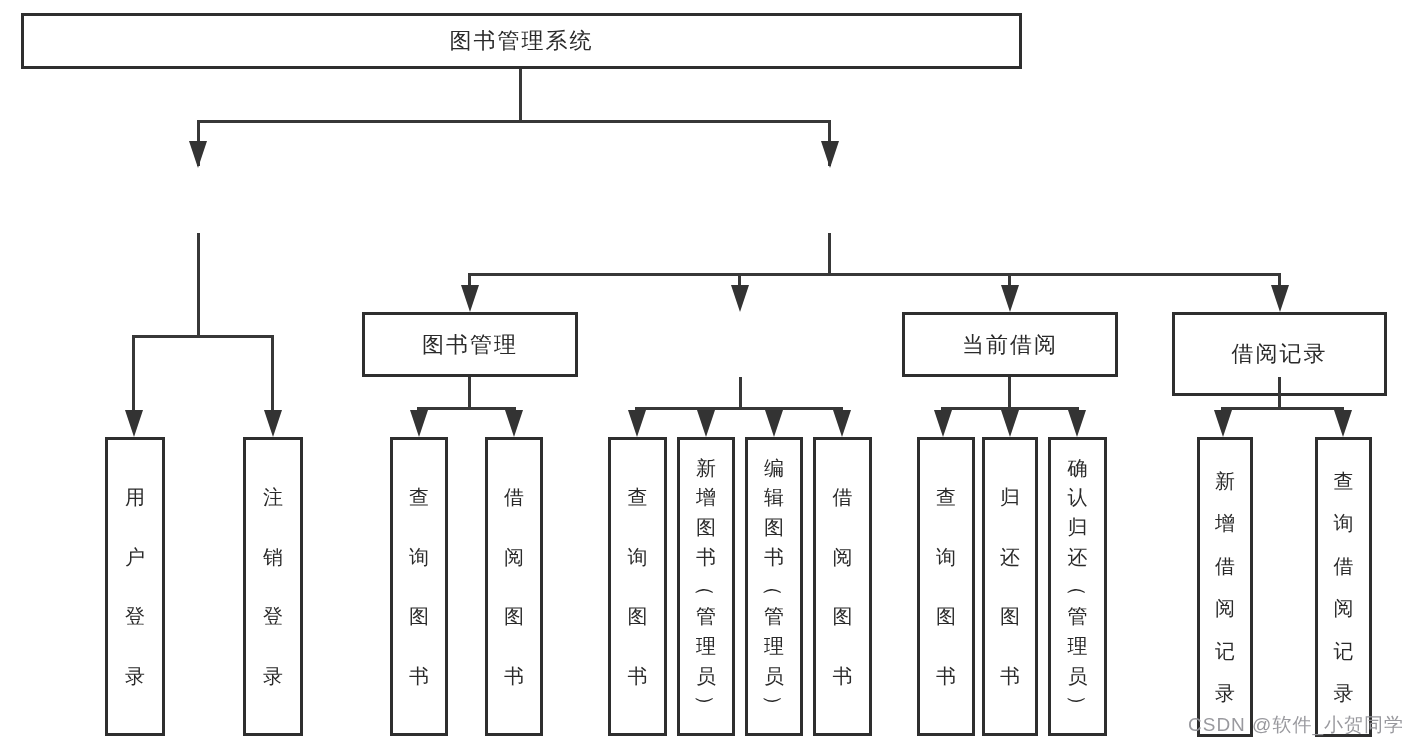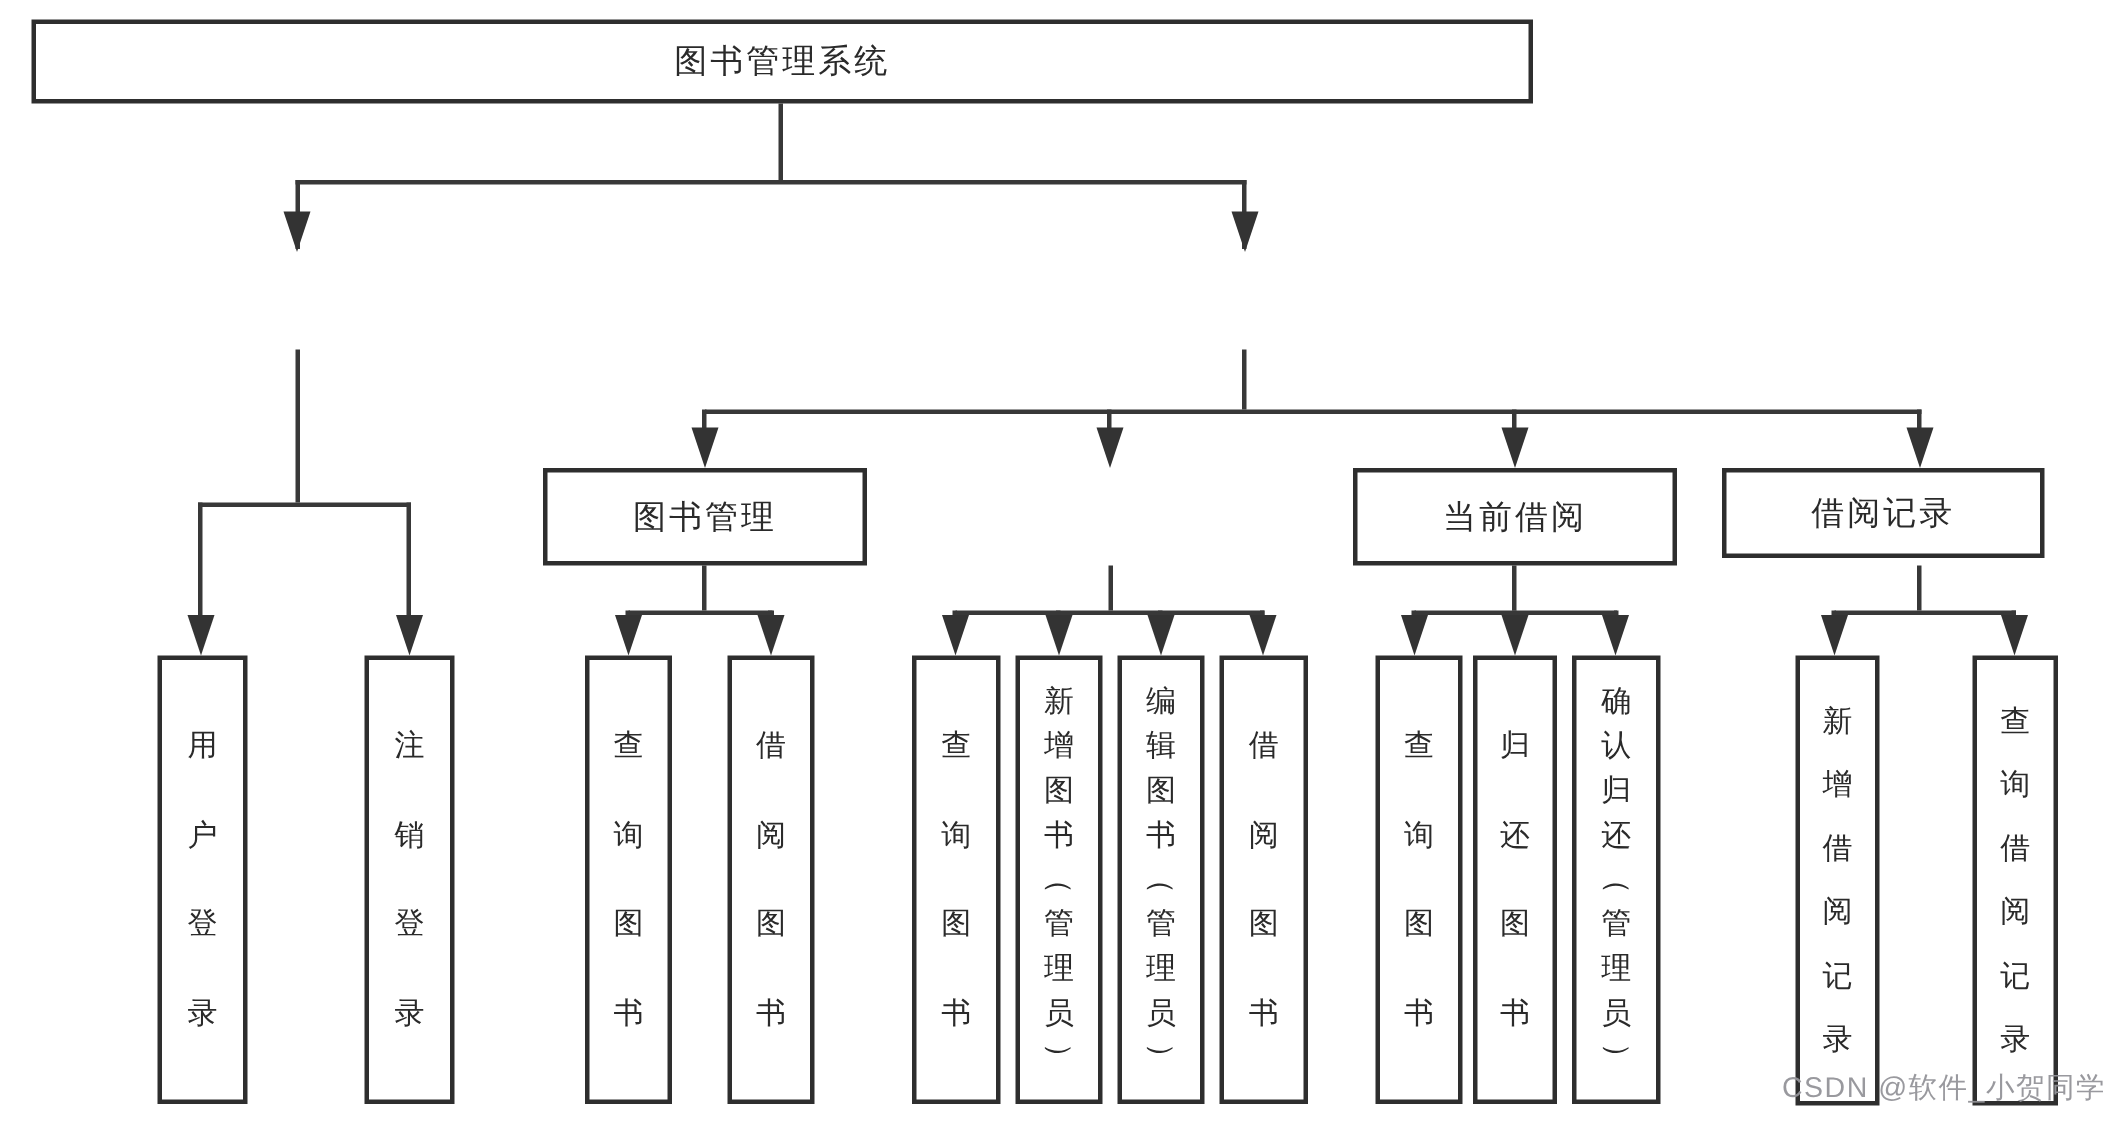--- a/index.html
+++ b/index.html
@@ -55,21 +55,21 @@
     <span class="hlabel">图书管理系统</span>
   </div>
 
 
   <div class="node" style="left:362px;top:312px;width:216px;height:65px">
     <span class="hlabel">图书管理</span>
   </div>
   <div class="node" style="left:902px;top:312px;width:216px;height:65px">
     <span class="hlabel">当前借阅</span>
   </div>
-  <div class="node" style="left:1148px;top:312px;width:215px;height:60px">
+  <div class="node" style="left:1172px;top:312px;width:215px;height:84px">
     <span class="hlabel">借阅记录</span>
   </div>
 
   <div class="node" style="left:105px;top:437px;width:60px;height:299px">
     <span class="vtext">
         <span class="vchar">用</span>
         <span class="vchar">户</span>
         <span class="vchar">登</span>
         <span class="vchar">录</span>
       </span>

